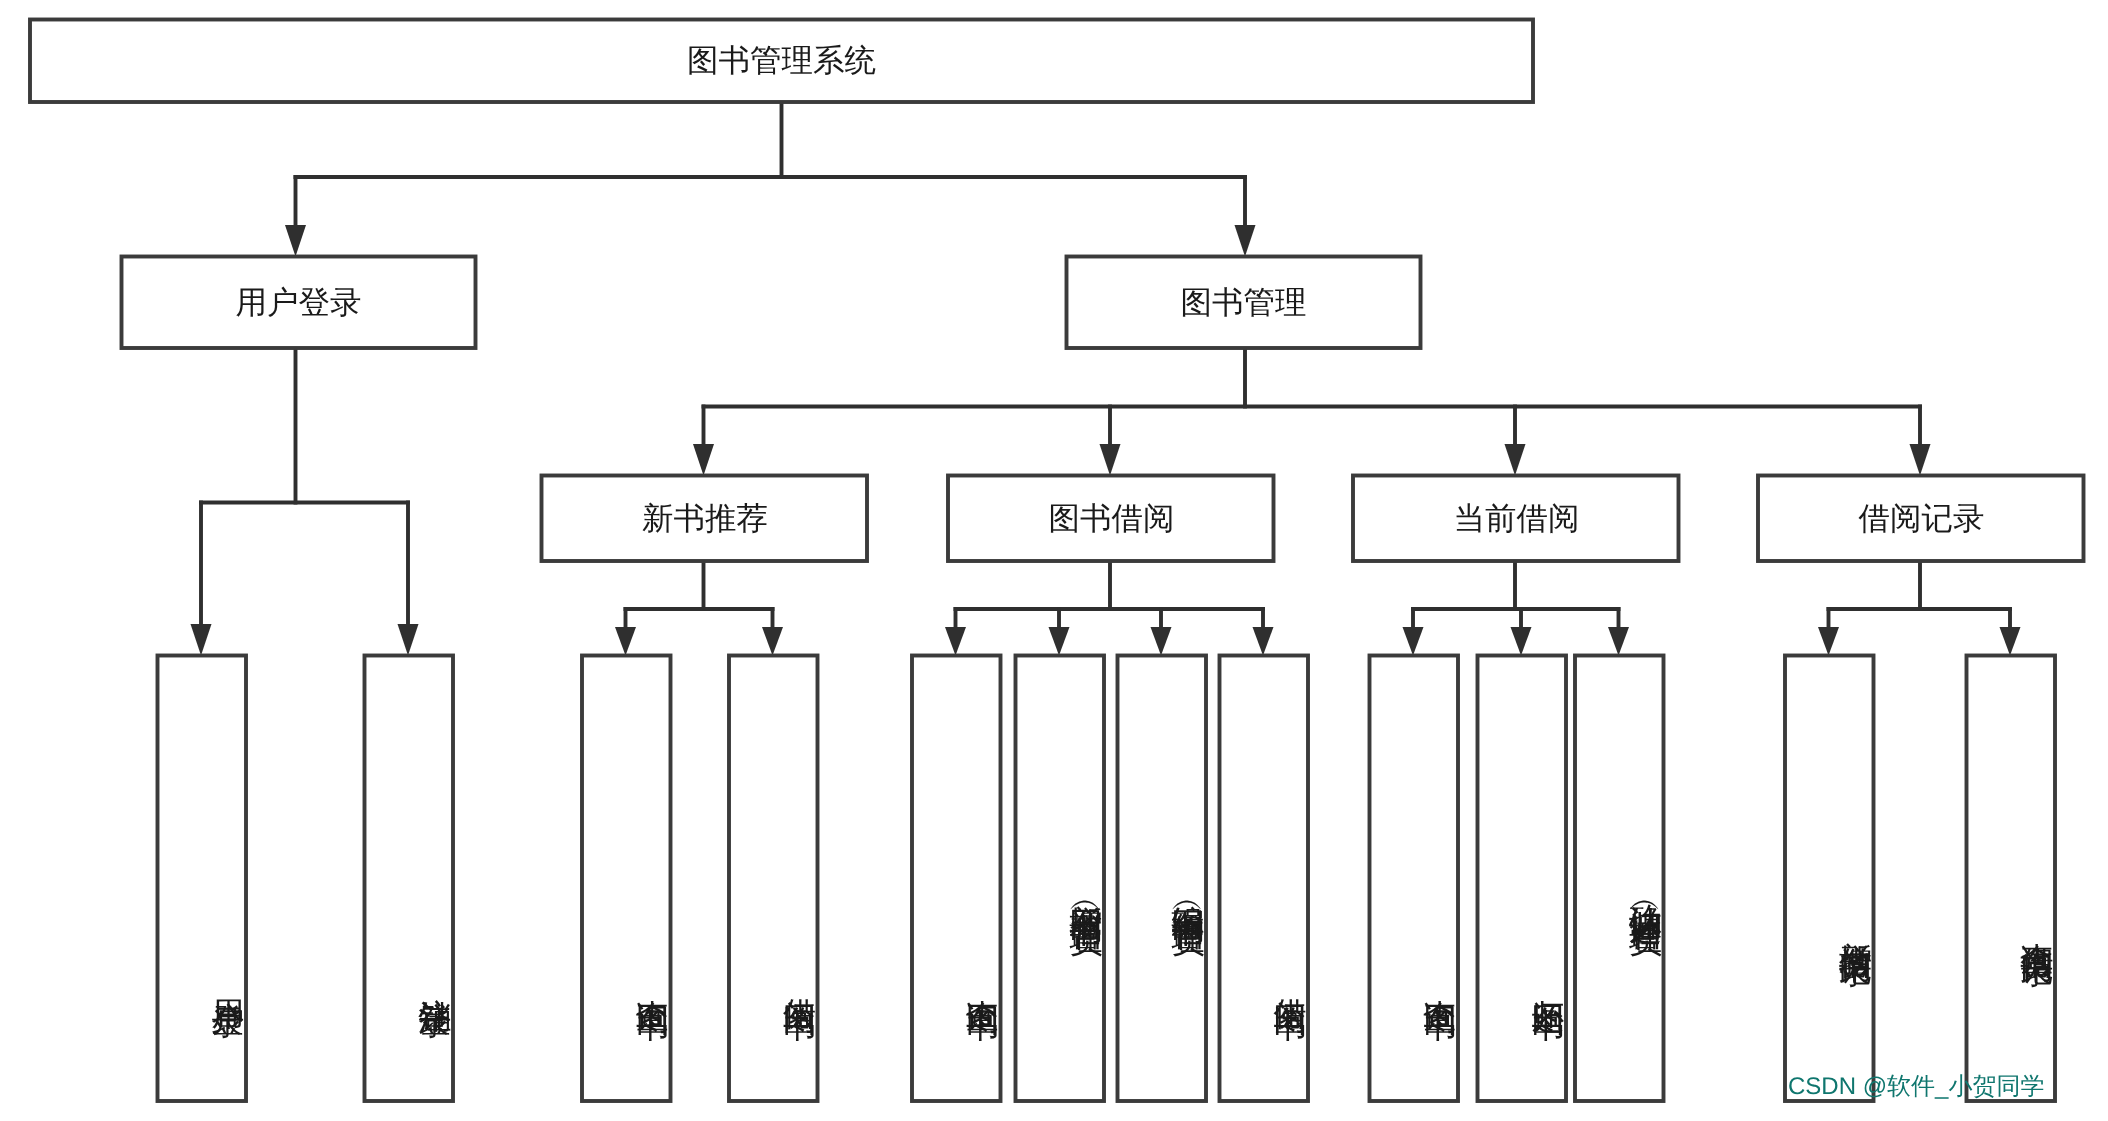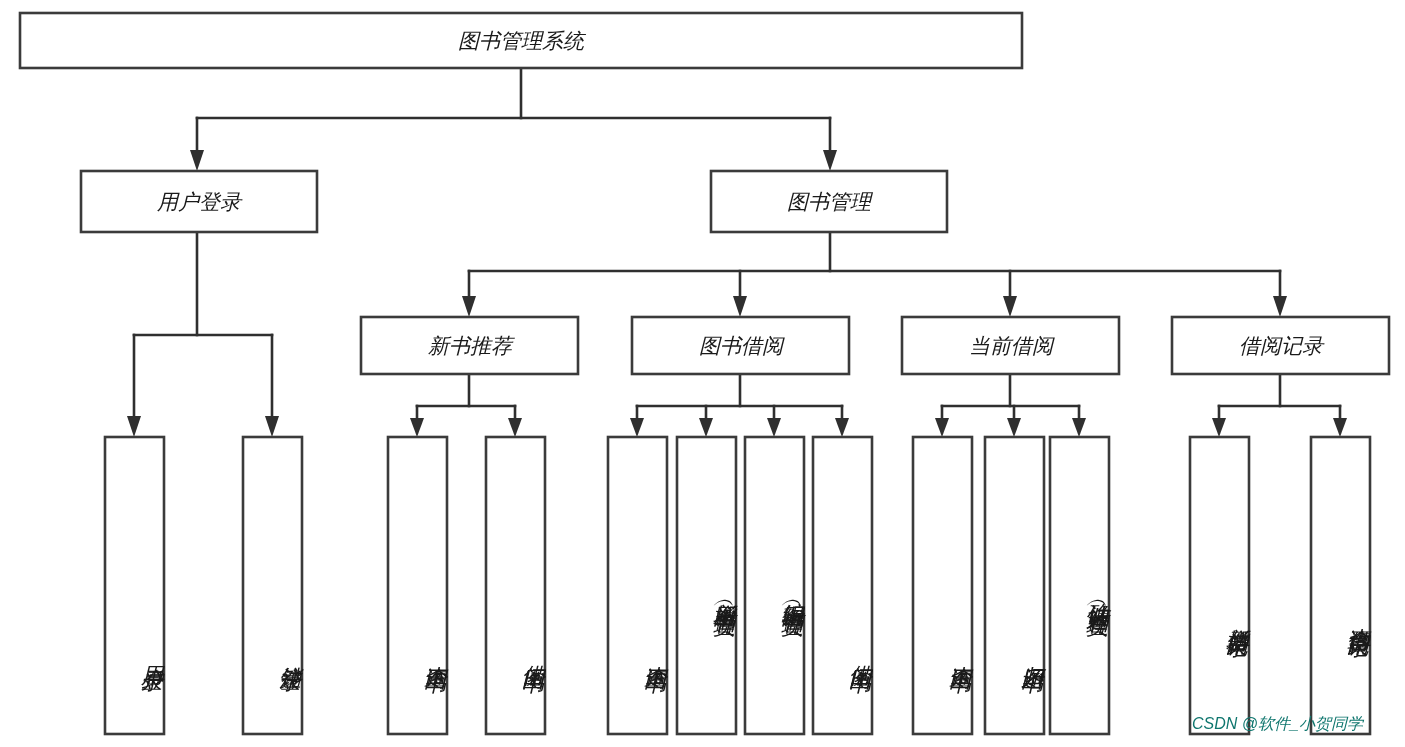--- a/index.html
+++ b/index.html
@@ -11,21 +11,20 @@
     width: 1405px;
     height: 747px;
     font-family: "Liberation Sans", "DejaVu Sans", sans-serif;
     overflow: hidden;
     position: relative;
   }
   #diagram-root {
     position: relative;
     width: 1405px;
     height: 747px;
-    font-style: italic;
   }
   svg#flow-svg {
     position: absolute;
     left: 0;
     top: 0;
     width: 1405px;
     height: 747px;
   }
   .node-box {
     fill: #ffffff;

